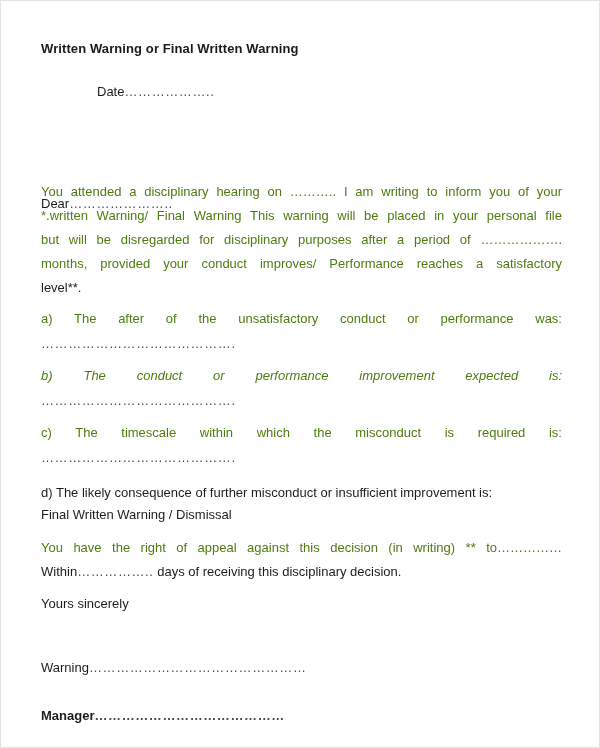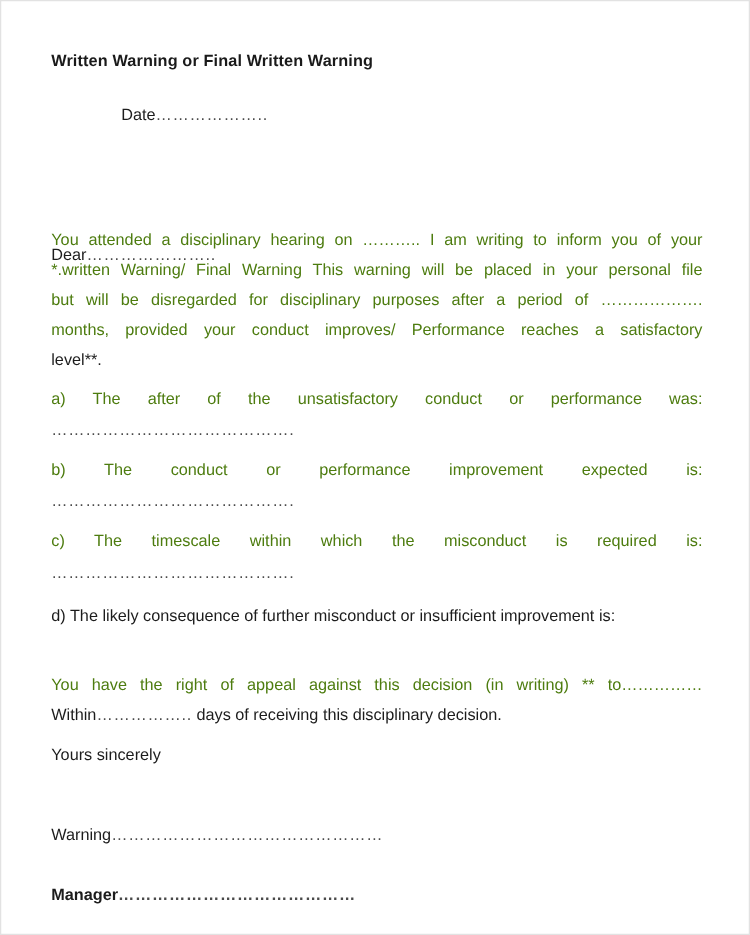--- a/index.html
+++ b/index.html
@@ -101,33 +101,34 @@
     <div class="j-line" style="left:0; top:230px;">but will be disregarded for disciplinary purposes after a period of ……………….</div>
     <div class="j-line" style="left:0; top:254px;">months, provided your conduct improves/ Performance reaches a satisfactory</div>
     <div class="plain-line" style="left:0; top:278px;">level**.</div>
 
     <div class="j-line" style="left:0; top:309px;">
       <span>a)</span>
       <span>The after of the unsatisfactory conduct or performance was:</span>
     </div>
     <div class="dotline" style="left:0; top:334px;">…………………………………….</div>
 
-    <div class="j-line" style="left:0; top:366px;">
+    <div class="j-line" style="left:0; top:366px;font-style:italic;">
       <span>b)</span>
       <span>The conduct or performance improvement expected is:</span>
     </div>
     <div class="dotline" style="left:0; top:391px;">…………………………………….</div>
 
     <div class="j-line" style="left:0; top:423px;">
       <span>c)</span>
       <span>The timescale within which the misconduct is required is:</span>
     </div>
     <div class="dotline" style="left:0; top:448px;">…………………………………….</div>
 
     <div class="plain-line" style="left:0; top:483px;text-align:center;">d) The likely consequence of further misconduct or insufficient improvement is:</div>
+    <div class="plain-line" style="left:0; top:505px;">Final Written Warning / Dismissal</div>
 
     <div class="j-line" style="left:0; top:538px;">You have the right of appeal against this decision (in writing) ** to……………</div>
     <div class="plain-line" style="left:0; top:562px;">
       <span>Within</span><span class="dots">……………..</span><span> days of receiving this disciplinary decision.</span>
     </div>
 
     <div class="plain-line" style="left:0; top:594px;">Yours sincerely</div>
 
     <div class="plain-line" style="left:0; top:658px;">
       <span>Warning</span><span class="dots">…………………………………………</span>

